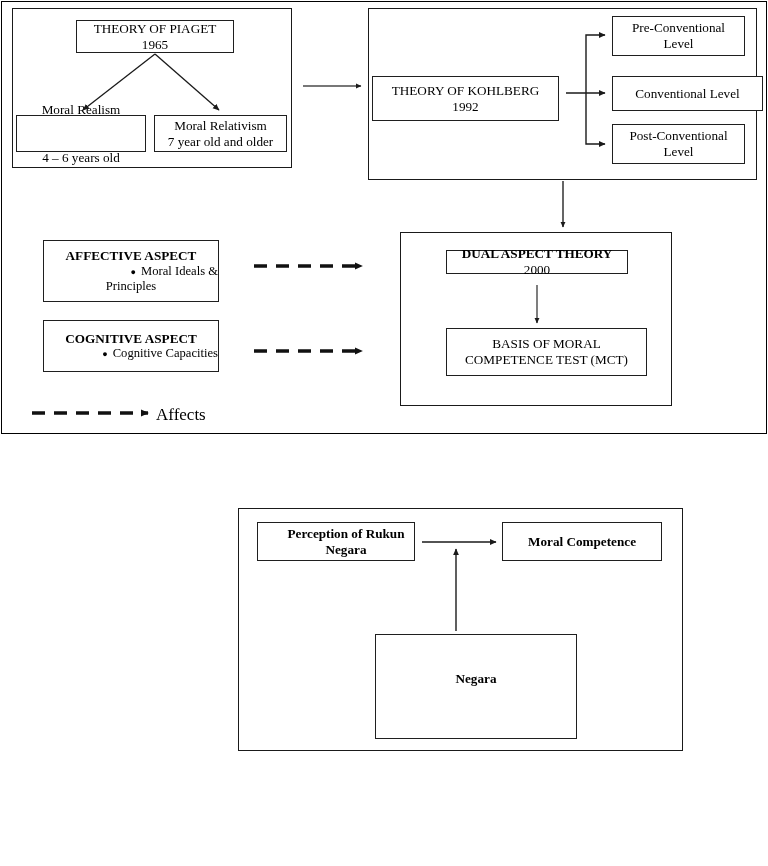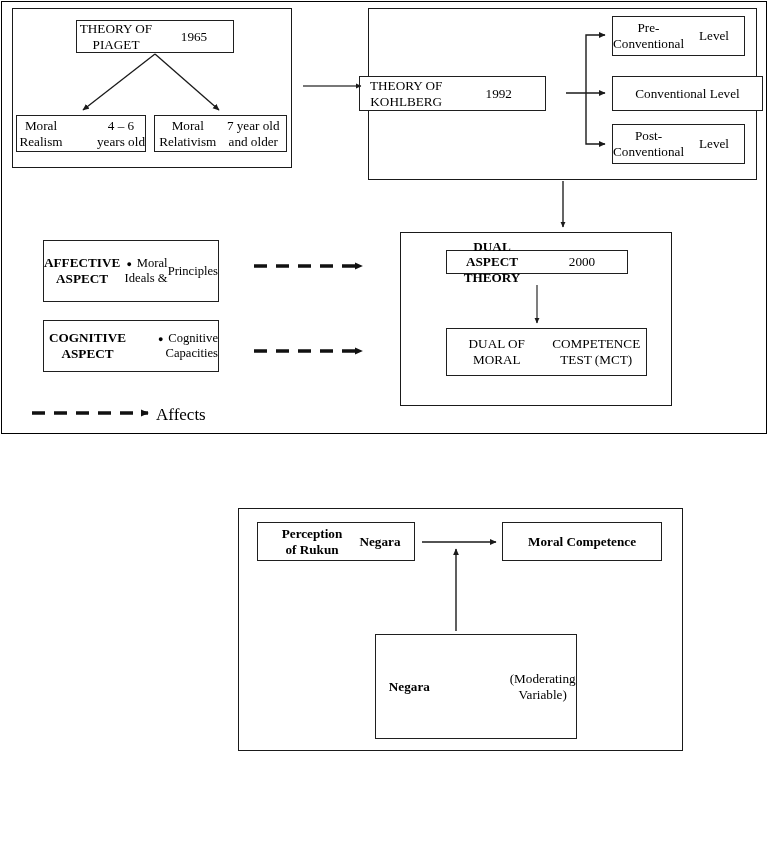--- a/index.html
+++ b/index.html
@@ -28,21 +28,21 @@
     border: 1.5px solid #1a1a1a;
     background: #ffffff;
   }
   .outer-frame { border: 1.5px solid #000000; }
 
   
   .node {
     border: 1.5px solid #1f1f1f;
     background: #ffffff;
     display: flex;
-    flex-direction: row;
+    flex-direction: column;
     align-items: center;
     justify-content: center;
     text-align: center;
     line-height: 1.18;
   }
   .node .ln { display: block; width: 100%; }
   .bold { font-weight: bold; }
   .t13 { font-size: 13.2px; }
   .t12 { font-size: 12.6px; }
 
@@ -92,21 +92,21 @@
     <span class="ln">4 – 6 years old</span>
   </div>
 
   <div class="abs node t13" style="left:154px; top:115px; width:133px; height:37px;">
     <span class="ln">Moral Relativism</span>
     <span class="ln">7 year old and older</span>
   </div>
 
   <div class="abs frame" style="left:368px; top:8px; width:389px; height:172px;"></div>
 
-  <div class="abs node t13" style="left:359px; top:76px; width:187px; height:35px;">
+  <div class="abs node t13" style="left:372px; top:76px; width:187px; height:45px;">
     <span class="ln">THEORY OF KOHLBERG</span>
     <span class="ln">1992</span>
   </div>
 
   <div class="abs node t13" style="left:612px; top:16px; width:133px; height:40px;">
     <span class="ln">Pre-Conventional</span>
     <span class="ln">Level</span>
   </div>
 
   <div class="abs node t13" style="left:612px; top:76px; width:151px; height:35px;">
@@ -134,41 +134,40 @@
   </div>
 
   <div class="abs frame" style="left:400px; top:232px; width:272px; height:174px;"></div>
 
   <div class="abs node t13" style="left:446px; top:250px; width:182px; height:24px;">
     <span class="ln bold">DUAL ASPECT THEORY</span>
     <span class="ln">2000</span>
   </div>
 
   <div class="abs node t13" style="left:446px; top:328px; width:201px; height:48px;">
-    <span class="ln">DUAL OF MORAL</span>
+    <span class="ln">BASIS OF MORAL</span>
     <span class="ln">COMPETENCE TEST (MCT)</span>
   </div>
 
   <div class="abs legend-label" style="left:156px; top:405px;">Affects</div>
 
   <div class="abs frame" style="left:238px; top:508px; width:445px; height:243px;"></div>
 
   <div class="abs node t13" style="left:257px; top:522px; width:158px; height:39px;padding-left:20px;">
     <span class="ln bold">Perception of Rukun</span>
     <span class="ln bold">Negara</span>
   </div>
 
   <div class="abs node t13" style="left:502px; top:522px; width:160px; height:39px;">
     <span class="ln bold">Moral Competence</span>
   </div>
 
   <div class="abs node t13" style="left:375px; top:634px; width:202px; height:105px;">
     <span class="ln bold">Negara</span>
     <span class="ln" style="height:16px;"></span>
-    <span class="ln">(Moderating Variable)</span>
   </div>
 
   <svg class="connectors" viewBox="0 0 768 866">
     <defs>
       <marker id="arr" markerWidth="7" markerHeight="7" refX="6" refY="3.5" orient="auto" markerUnits="userSpaceOnUse">
         <path d="M0,0.6 L6.6,3.5 L0,6.4 z" fill="#1a1a1a"></path>
       </marker>
       <marker id="arrThin" markerWidth="6" markerHeight="6" refX="5.2" refY="3" orient="auto" markerUnits="userSpaceOnUse">
         <path d="M0,0.5 L5.6,3 L0,5.5 z" fill="#1a1a1a"></path>
       </marker>

